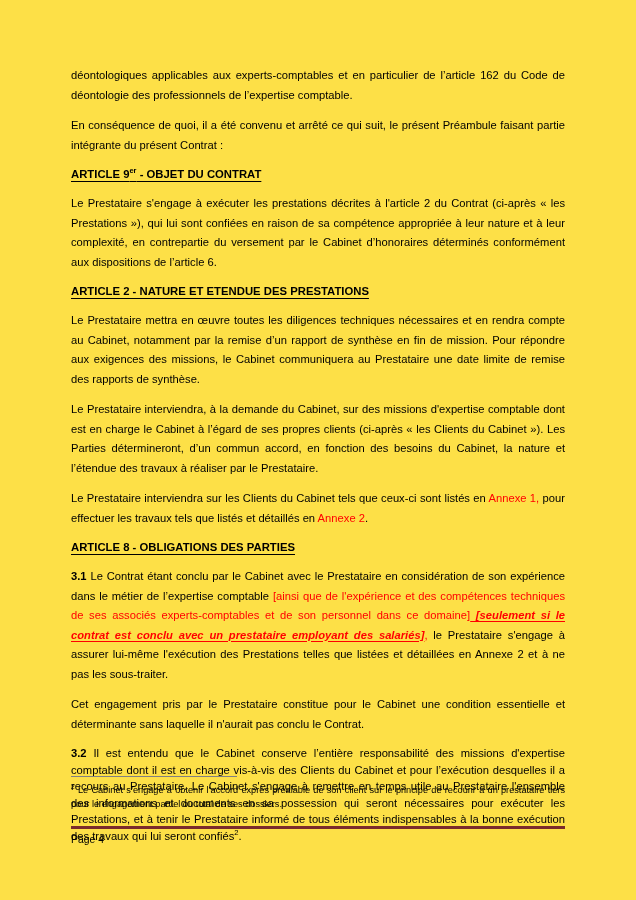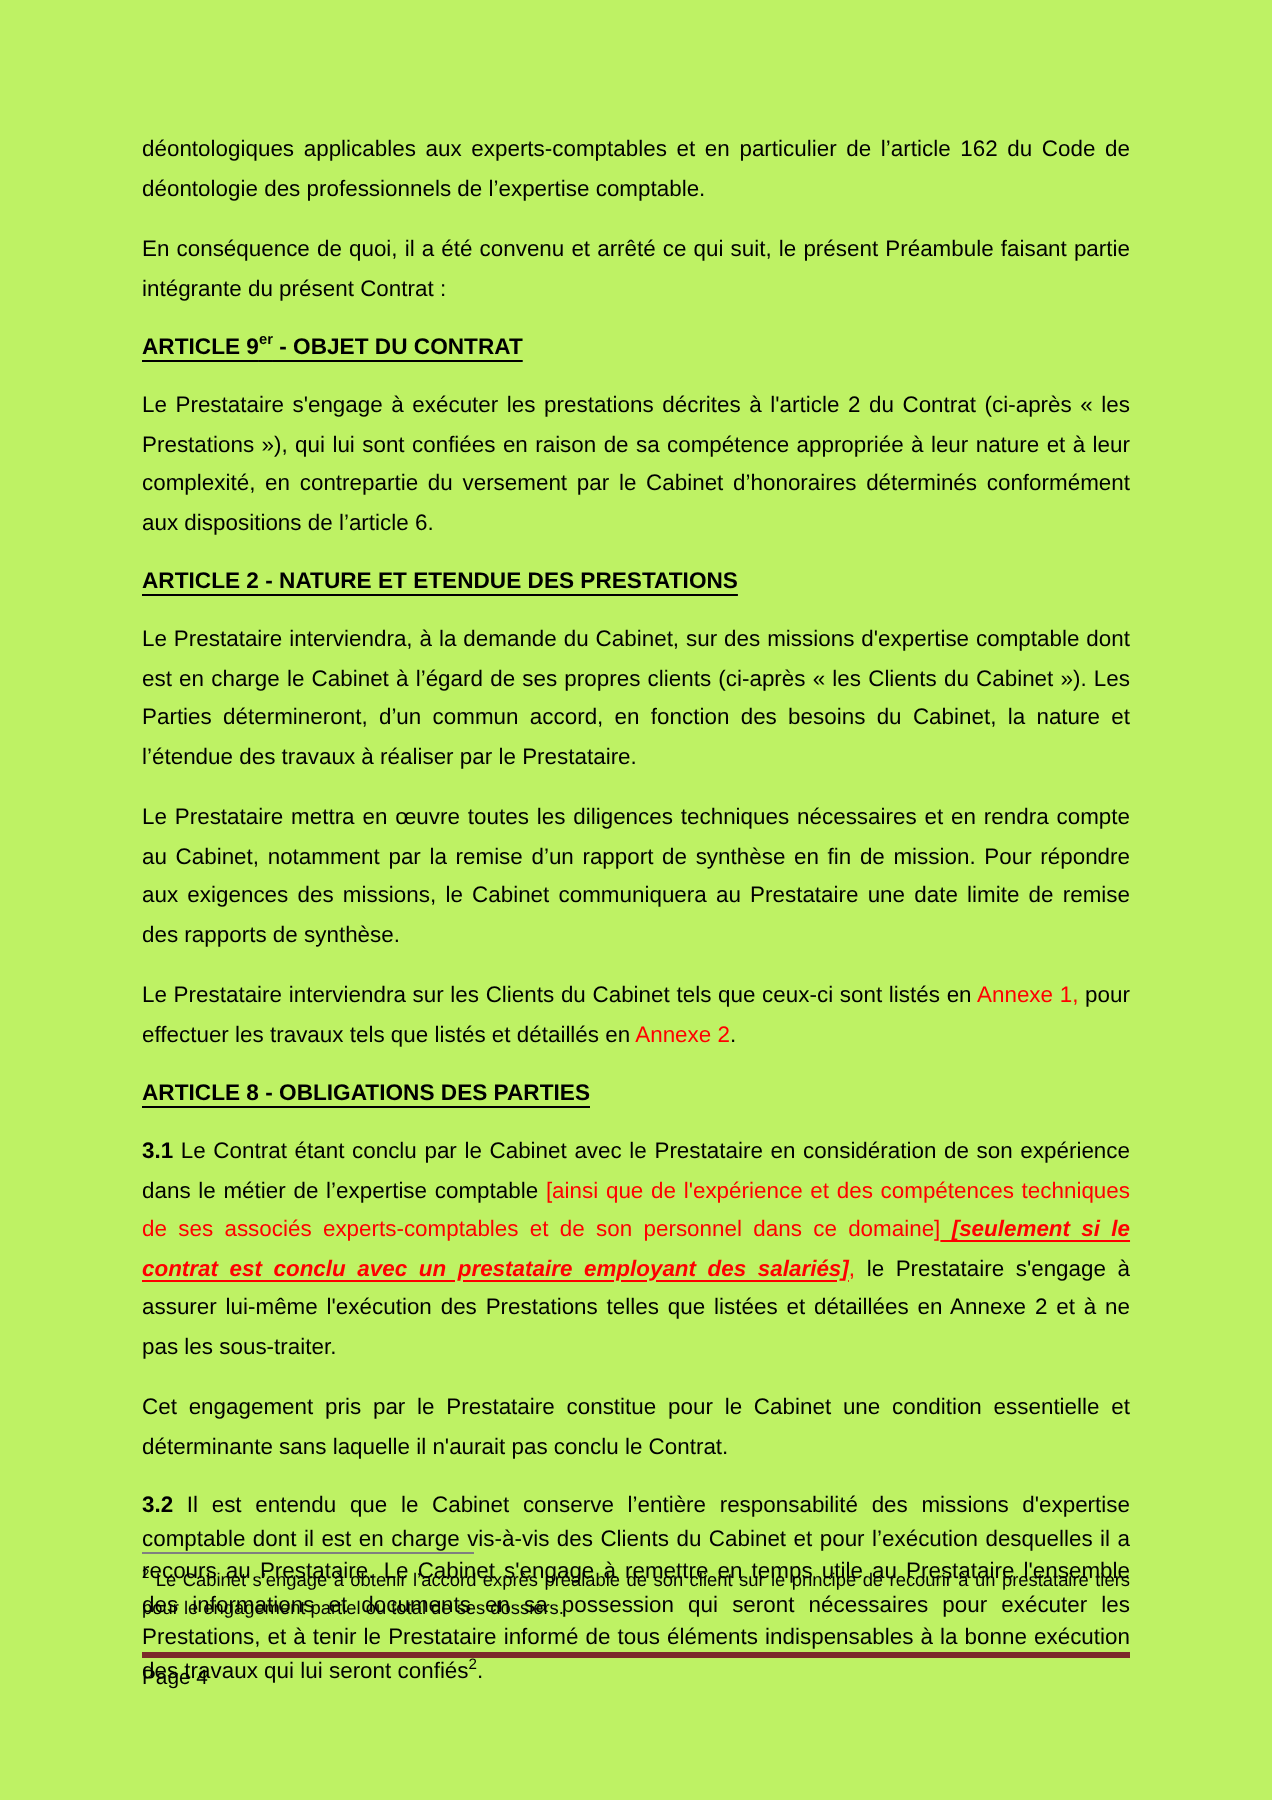--- a/index.html
+++ b/index.html
@@ -4,21 +4,21 @@
 <style>
   html, body {
     margin: 0;
     padding: 0;
     background: #ffffff;
   }
   .page {
     position: relative;
     width: 636px;
     height: 900px;
-    background: #bef264;
+    background: #fde047;
     box-sizing: border-box;
     font-family: "Liberation Sans", sans-serif;
     color: #000000;
     overflow: hidden;
   }
   .content {
     position: absolute;
     left: 71px;
     top: 66px;
     width: 494px;
@@ -127,23 +127,23 @@
     <p class="body-par">déontologiques applicables aux experts-comptables et en particulier de l’article 162 du Code de déontologie des professionnels de l’expertise comptable.</p>
 
     <p class="body-par"><span class="u-span">En conséquence de quoi, il a été convenu et arrêté ce qui suit, le présent Préambule faisant partie intégrante du présent Contrat</span><span> :</span></p>
 
     <h2 class="article-head"><span class="headline"><span>ARTICLE 9</span><sup>er</sup><span> - OBJET DU CONTRAT</span></span></h2>
 
     <p class="body-par">Le Prestataire s'engage à exécuter les prestations décrites à l'article 2 du Contrat (ci-après « les Prestations »), qui lui sont confiées en raison de sa compétence appropriée à leur nature et à leur complexité, en contrepartie du versement par le Cabinet d’honoraires déterminés conformément aux dispositions de l’article 6.</p>
 
     <h2 class="article-head"><span class="headline">ARTICLE 2 - NATURE ET ETENDUE DES PRESTATIONS</span></h2>
 
+    <p class="body-par">Le Prestataire mettra en œuvre toutes les diligences techniques nécessaires et en rendra compte au Cabinet, notamment par la remise d’un rapport de synthèse en fin de mission. Pour répondre aux exigences des missions, le Cabinet communiquera au Prestataire une date limite de remise des rapports de synthèse.</p>
+
     <p class="body-par">Le Prestataire interviendra, à la demande du Cabinet, sur des missions d'expertise comptable dont est en charge le Cabinet à l’égard de ses propres clients (ci-après « les Clients du Cabinet »). Les Parties détermineront, d’un commun accord, en fonction des besoins du Cabinet, la nature et l’étendue des travaux à réaliser par le Prestataire.</p>
-
-    <p class="body-par">Le Prestataire mettra en œuvre toutes les diligences techniques nécessaires et en rendra compte au Cabinet, notamment par la remise d’un rapport de synthèse en fin de mission. Pour répondre aux exigences des missions, le Cabinet communiquera au Prestataire une date limite de remise des rapports de synthèse.</p>
 
     <p class="body-par"><span>Le Prestataire interviendra sur les Clients du Cabinet tels que ceux-ci sont listés en </span><span class="red">Annexe 1,</span><span> pour effectuer les travaux tels que listés et détaillés en </span><span class="red">Annexe 2</span><span>.</span></p>
 
     <h2 class="article-head"><span class="headline">ARTICLE 8 - OBLIGATIONS DES PARTIES</span></h2>
 
     <p class="body-par"><span class="bold">3.1</span><span> Le Contrat étant conclu par le Cabinet avec le Prestataire en considération de son expérience dans le métier de l’expertise comptable </span><span class="red">[ainsi que de l'expérience et des compétences techniques de ses associés experts-comptables et de son personnel dans ce domaine]</span><span class="red-em"> [seulement si le contrat est conclu avec un prestataire employant des salariés]</span><span class="red">,</span><span> le Prestataire s'engage à assurer lui-même l'exécution des Prestations telles que listées et détaillées en Annexe 2 et à ne pas les sous-traiter.</span></p>
 
     <p class="body-par">Cet engagement pris par le Prestataire constitue pour le Cabinet une condition essentielle et déterminante sans laquelle il n'aurait pas conclu le Contrat.</p>
 
     <p class="body-par tight"><span class="bold">3.2</span><span> Il est entendu que le Cabinet conserve l’entière responsabilité des missions d'expertise comptable dont il est en charge vis-à-vis des Clients du Cabinet et pour l’exécution desquelles il a recours au Prestataire. Le Cabinet s'engage à remettre en temps utile au Prestataire l'ensemble des informations et documents en sa possession qui seront nécessaires pour exécuter les Prestations, et à tenir le Prestataire informé de tous éléments indispensables à la bonne exécution des travaux qui lui seront confiés</span><sup class="fnref">2</sup><span>.</span></p>

